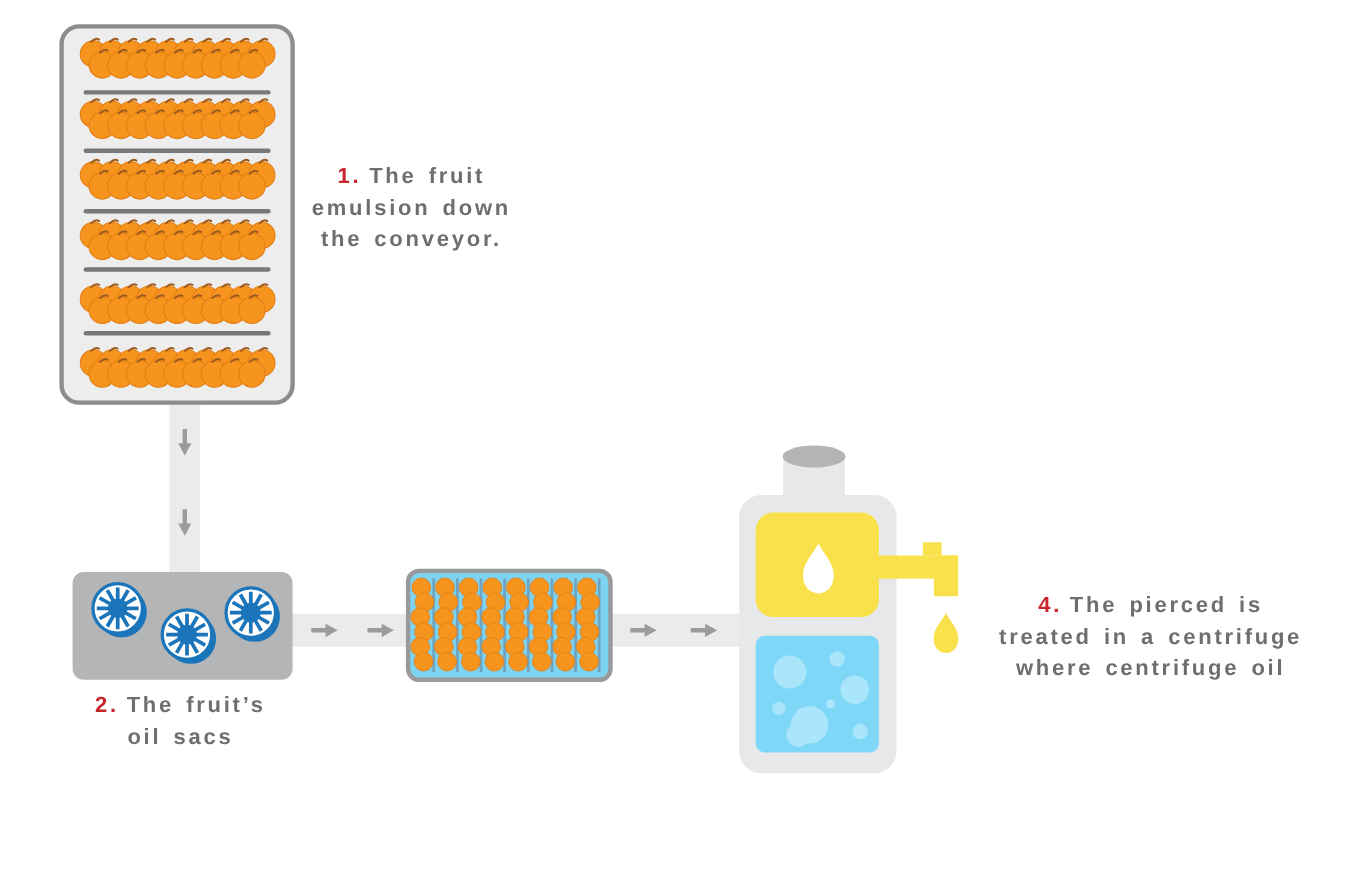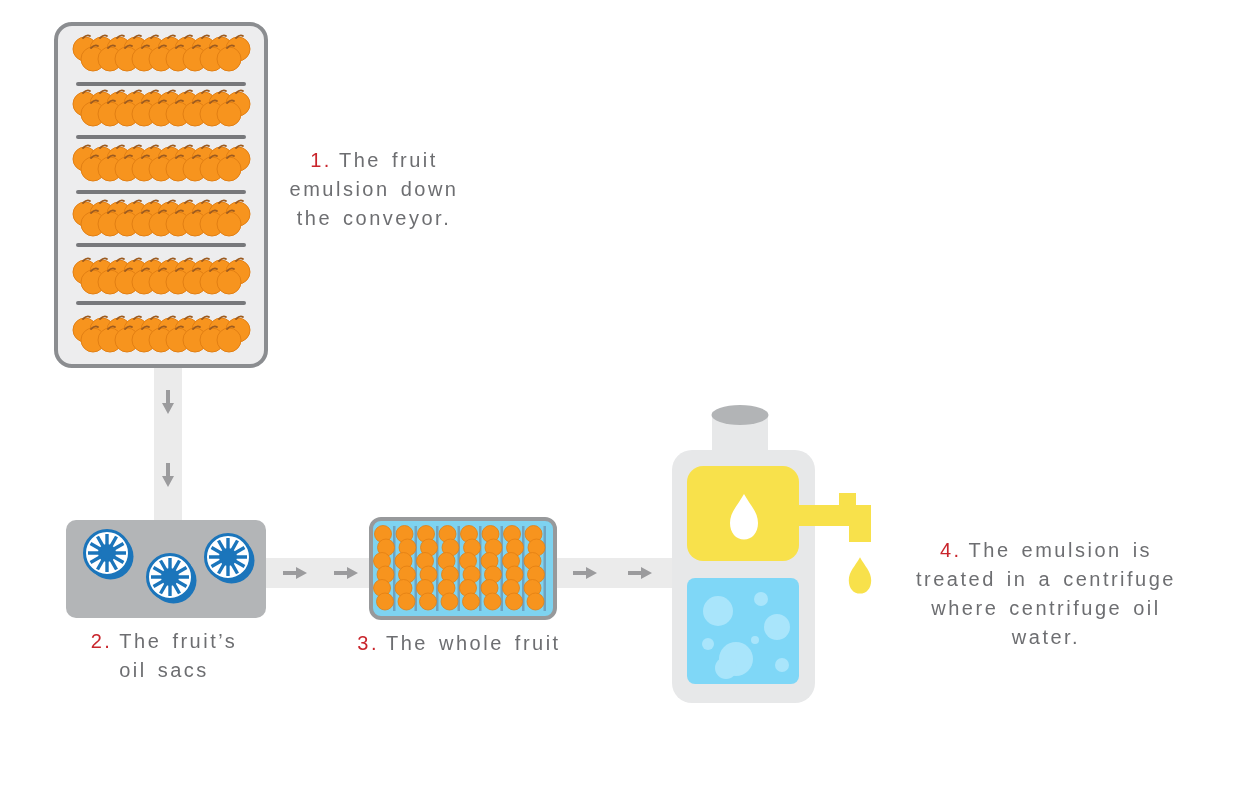--- a/index.html
+++ b/index.html
@@ -1,20 +1,20 @@
 <!DOCTYPE html>
 <html><head>
 <meta charset="utf-8">
 <style>
   html,body{margin:0;padding:0;background:#fff;}
   .canvas{position:relative;width:1240px;height:804px;background:#ffffff;overflow:hidden;
           font-family:"Liberation Sans",sans-serif;}
   .canvas svg{position:absolute;left:0;top:0;}
   .label{position:absolute;transform:translateX(-50%);text-align:center;
-         font-weight:400;font-size:20px;line-height:29px;
+         font-weight:700;font-size:20px;line-height:29px;
          letter-spacing:2.5px;word-spacing:3px;white-space:nowrap;color:#6D6E71;}
   .num{color:#C9252C;margin-right:7px;}
 </style>
 </head>
 <body>
 
 <div class="canvas">
 <svg width="1240" height="804" viewBox="0 0 1240 804" xmlns="http://www.w3.org/2000/svg">
   <defs>
     <g id="orange">
@@ -163,22 +163,20 @@
     <div>emulsion down</div>
     <div>the conveyor.</div>
   </div>
 
   <div class="label" style="left:164px;top:627px;">
     <div><span class="num">2.</span><span>The fruit’s</span></div>
     <div>oil sacs</div>
   </div>
 
   <div class="label" style="left:459px;top:629px;">
-    <div><span class="num">3.</span><span>The whole fruit</span></div>
   </div>
 
   <div class="label" style="left:1046px;top:536px;">
-    <div><span class="num">4.</span><span>The emulsion is</span></div>
+    <div><span class="num">4.</span><span>The pierced is</span></div>
     <div>treated in a centrifuge</div>
     <div>where centrifuge oil</div>
-    <div>water.</div>
   </div>
 </div>
 
 </body></html>

